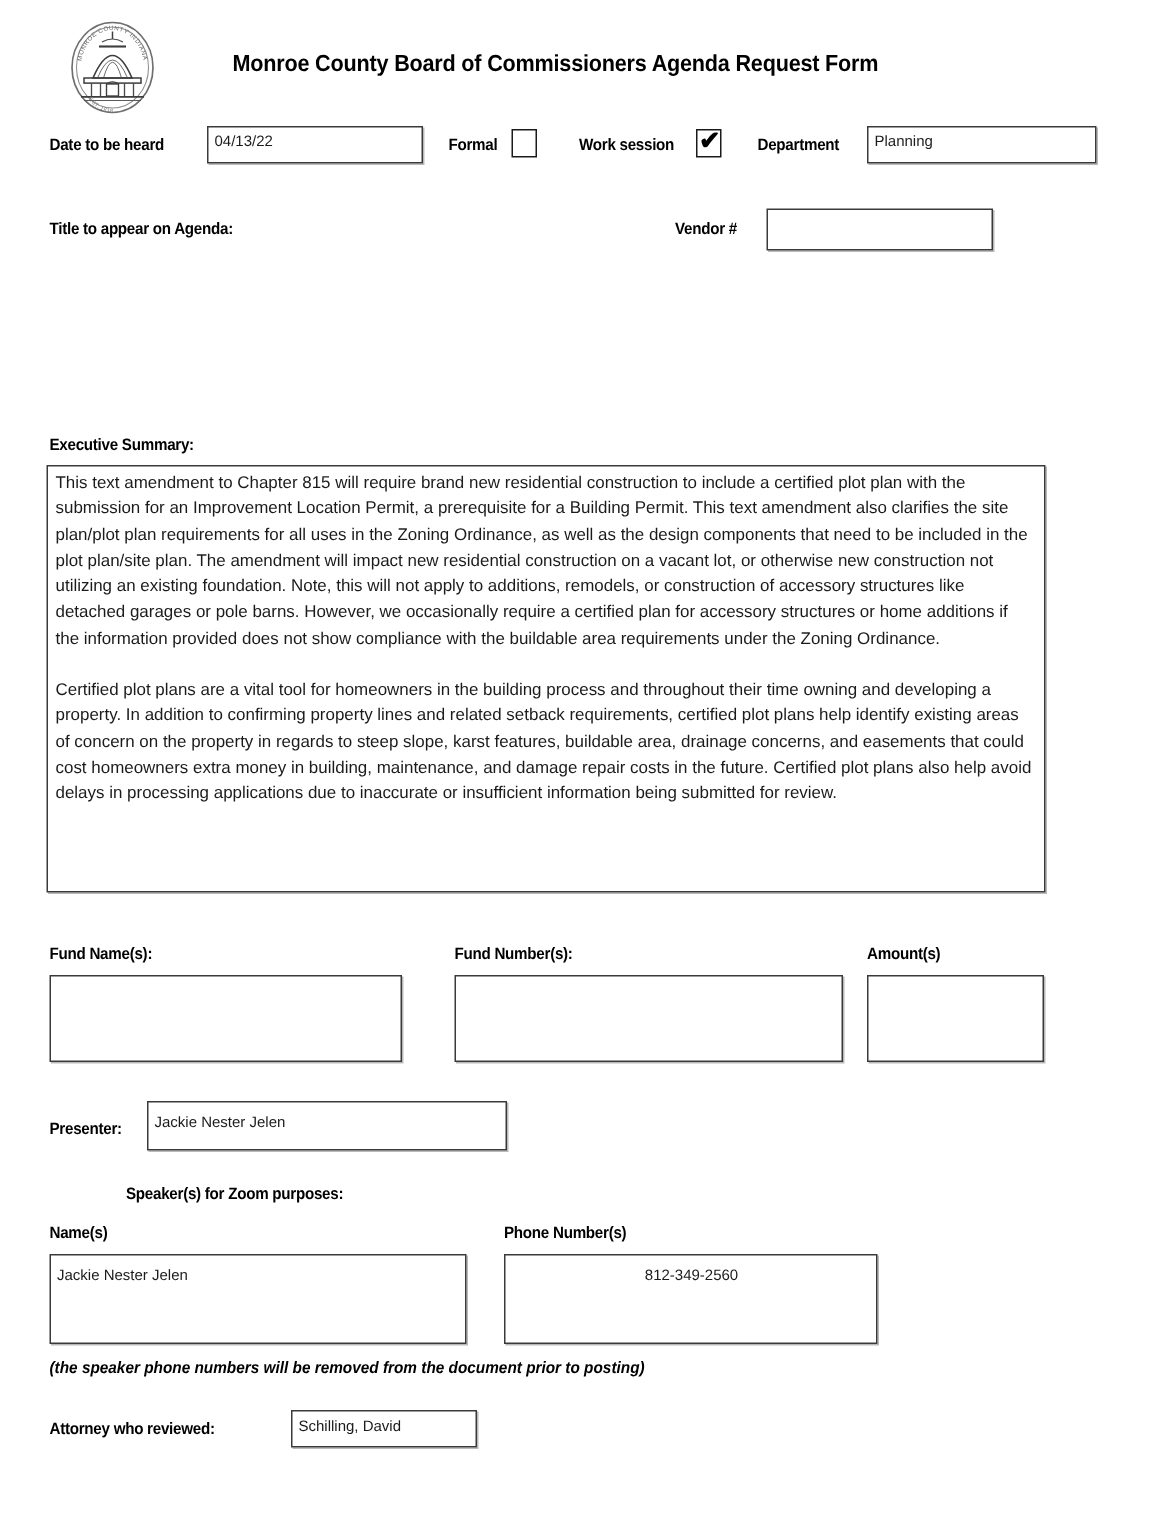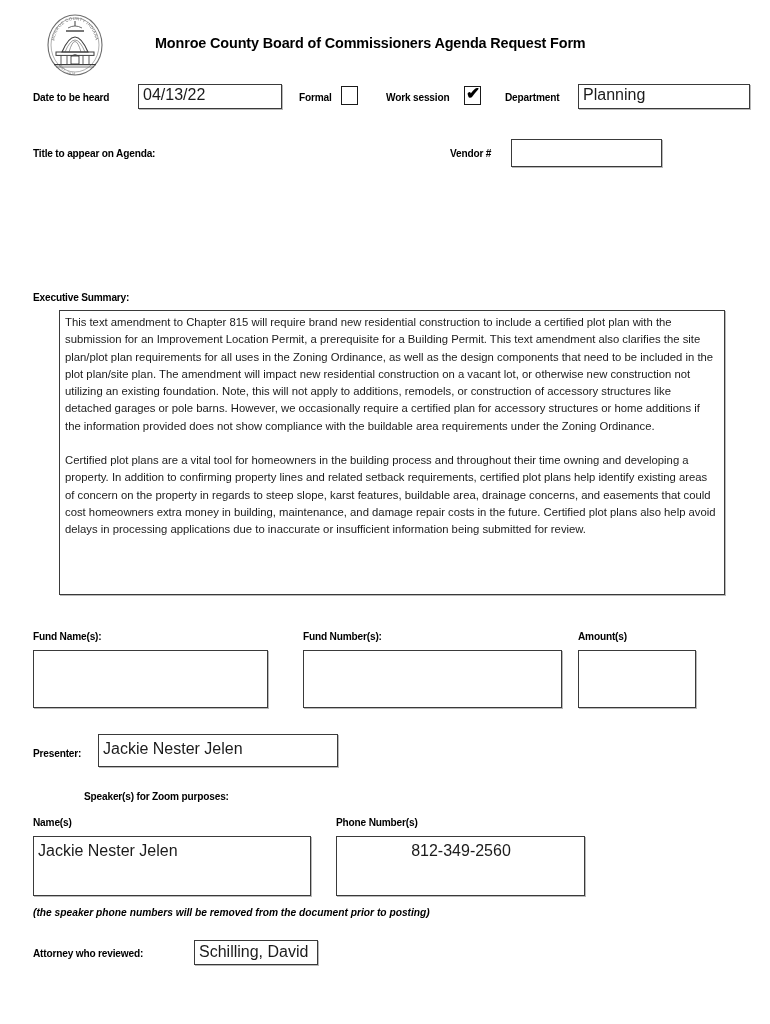--- a/index.html
+++ b/index.html
@@ -59,21 +59,21 @@
     box-sizing: border-box;
     border: 1.4px solid #3a3a3a;
     background: #ffffff;
     box-shadow: 1px 1px 0 0 #b9b9b9;
     overflow: hidden;
   }
   .fieldval {
     position: absolute;
     left: 4px; top: 2px;
     right: 3px;
-    font-size: 16px;
+    font-size: 10px;
     line-height: 15px;
     color: #1b1b1b;
     font-family: "Liberation Sans", sans-serif;
     white-space: pre-wrap;
   }
   .checkbox {
     position: absolute;
     box-sizing: border-box;
     width: 17px; height: 19px;
     border: 1.6px solid #1a1a1a;
@@ -89,32 +89,32 @@
   }
 
   
   #date-label { left: 33px; top: 91px; }
   #date-box   { left: 138px; top: 84px; width: 144px; height: 25px; }
   #formal-label { left: 299px; top: 91px; }
   #formal-check { left: 341px; top: 86px; }
   #work-label   { left: 386px; top: 91px; }
   #work-check   { left: 464px; top: 86px; }
   #dept-label   { left: 505px; top: 91px; }
-  #dept-box     { left: 578px; top: 84px; width: 172px; height: 25px; }
+  #dept-box     { left: 578px; top: 84px; width: 153px; height: 25px; }
 
   
   #agenda-label { left: 33px; top: 147px; }
   #agenda-box   { left: 186px; top: 139px; width: 252px; height: 117px; }
   #agenda-box .fieldval { line-height: 16.5px; font-size: 11.5px; }
   #vendor-label { left: 450px; top: 147px; }
   #vendor-box   { left: 511px; top: 139px; width: 151px; height: 28px; }
 
   
   #exec-label { left: 33px; top: 291px; }
-  #exec-box   { left: 31px; top: 310px; width: 666px; height: 285px; margin-left: 28px; }
+  #exec-box   { left: 31px; top: 310px; width: 666px; height: 285px; }
   #exec-box .exec-text {
     position: absolute;
     left: 5px; top: 3px; right: 6px;
     font-size: 11.3px;
     line-height: 17.3px;
     color: #1b1b1b;
   }
   #exec-box .exec-text p { margin: 0 0 17px 0; }
 
   

